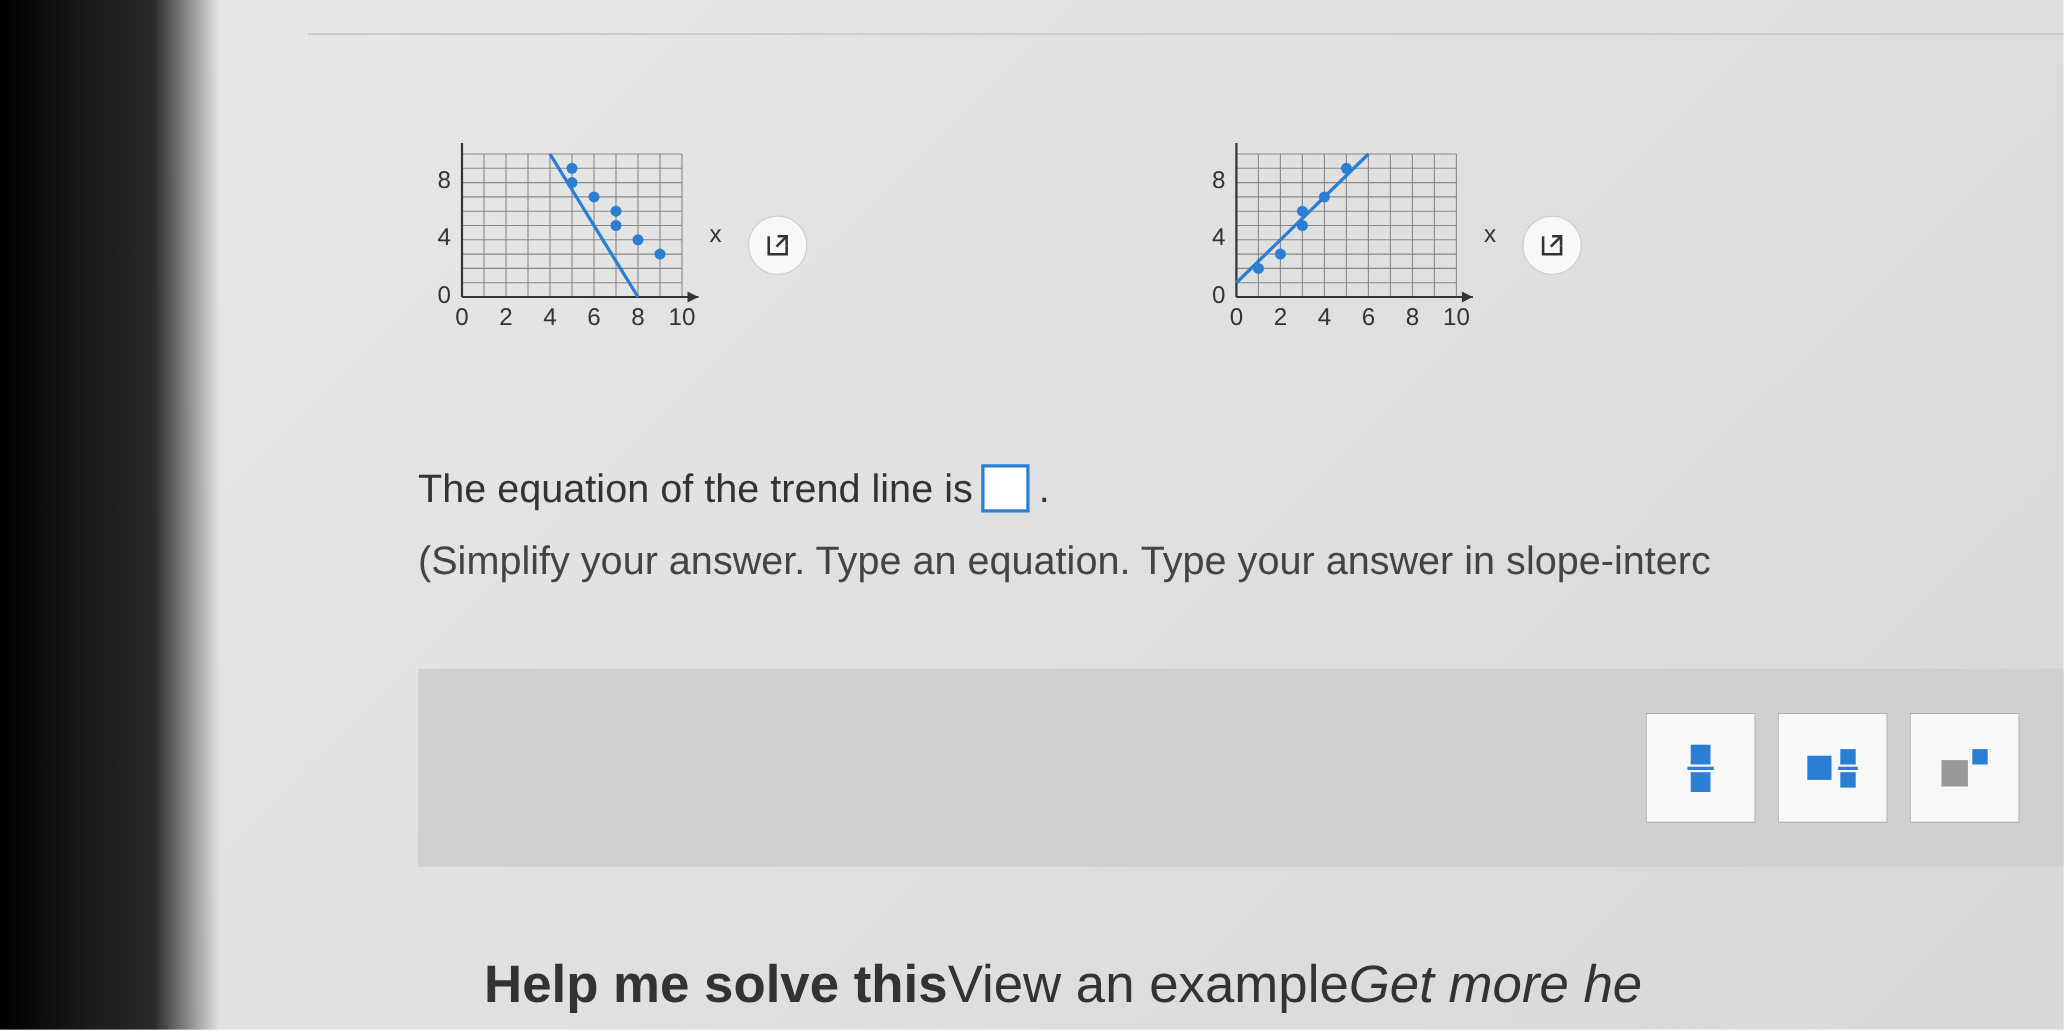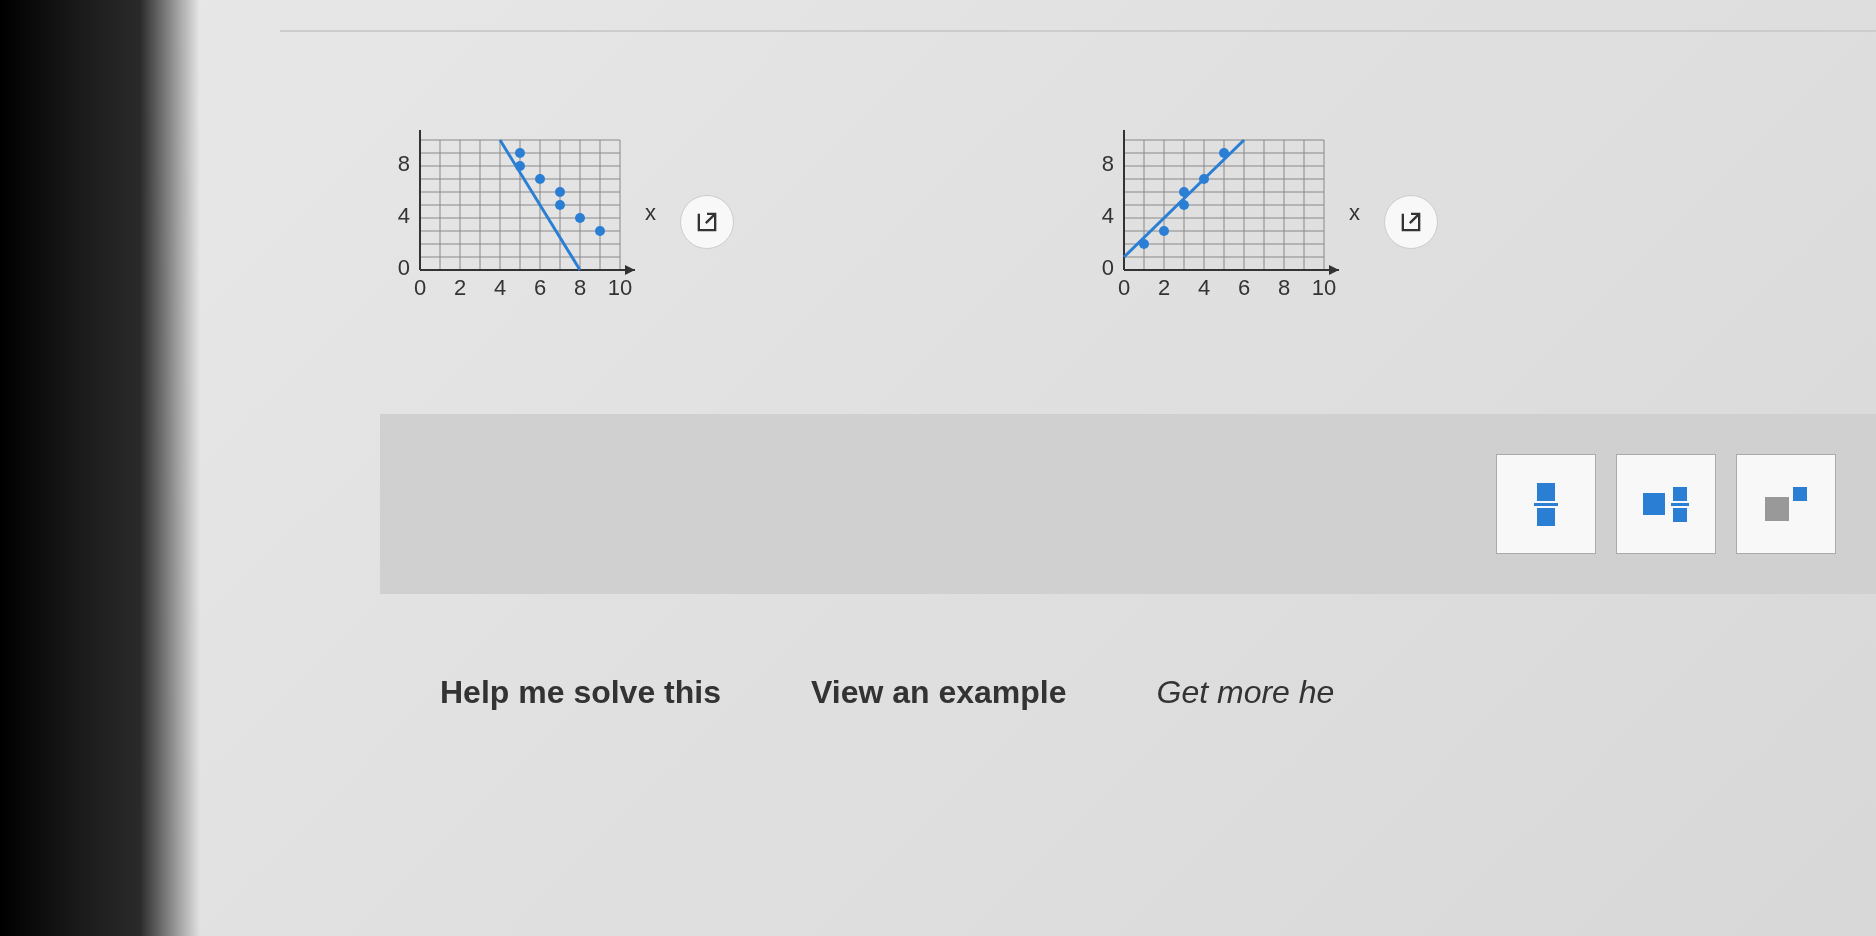--- a/index.html
+++ b/index.html
@@ -142,31 +142,30 @@
       margin-top: 10px;
     }
     .exp-box-small {
       width: 14px;
       height: 14px;
       background: #2a7fd4;
     }
     .bottom-links {
       margin-top: 80px;
       display: flex;
-      gap: 90px;
-      font-size: 32px;
+      font-size: 48px;
       font-weight: bold;
       color: #333;
       padding-left: 60px;
     }
     .bottom-link {
       cursor: pointer;
     }
     .bottom-link.view-example {
-      font-weight: bold;
+      font-weight: normal;
     }
     .bottom-link.get-more {
       font-weight: normal;
       font-style: italic;
     }
   </style>
 </head>
 <body>
 
 <div class="left-border"></div>
@@ -300,20 +299,26 @@
         <svg viewBox="0 0 24 24">
           <path d="M5 5 L5 19 L19 19 L19 12" fill="none" stroke="#333" stroke-width="2"></path>
           <path d="M12 5 L19 5 L19 12" fill="none" stroke="#333" stroke-width="2"></path>
           <line x1="19" y1="5" x2="11" y2="13" stroke="#333" stroke-width="2"></line>
         </svg>
       </button>
     </div>
   </div>
 
   <div class="question-area">
+    <div class="question-line">
+      <span>The equation of the trend line is</span>
+      <span class="answer-box"></span>
+      <span>.</span>
+    </div>
+    <div class="instruction-line">(Simplify your answer. Type an equation. Type your answer in slope-interc</div>
   </div>
 
   <div class="toolbar-area">
     <button class="tool-button" title="fraction">
       <span class="fraction-icon">
         <span class="fraction-box"></span>
         <span class="fraction-bar"></span>
         <span class="fraction-box"></span>
       </span>
     </button>

